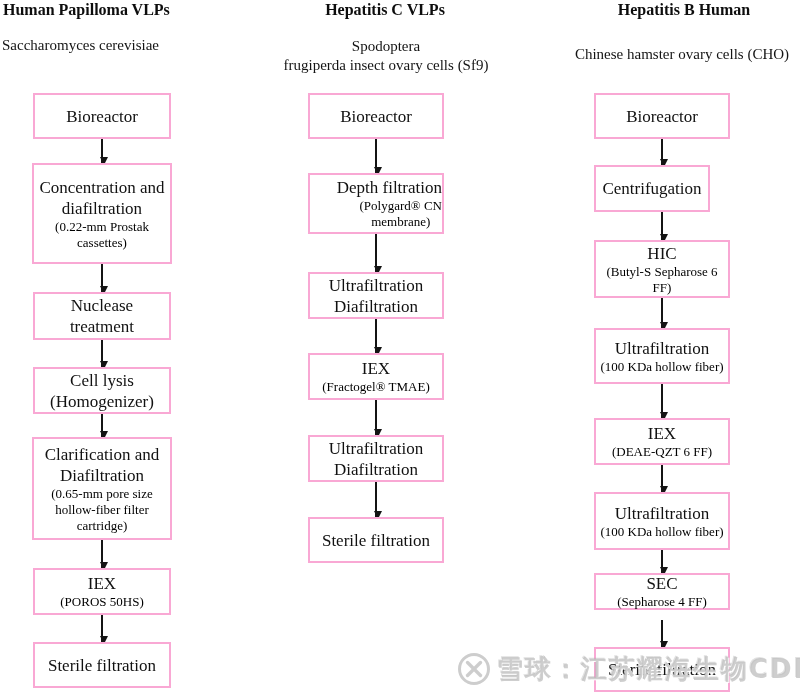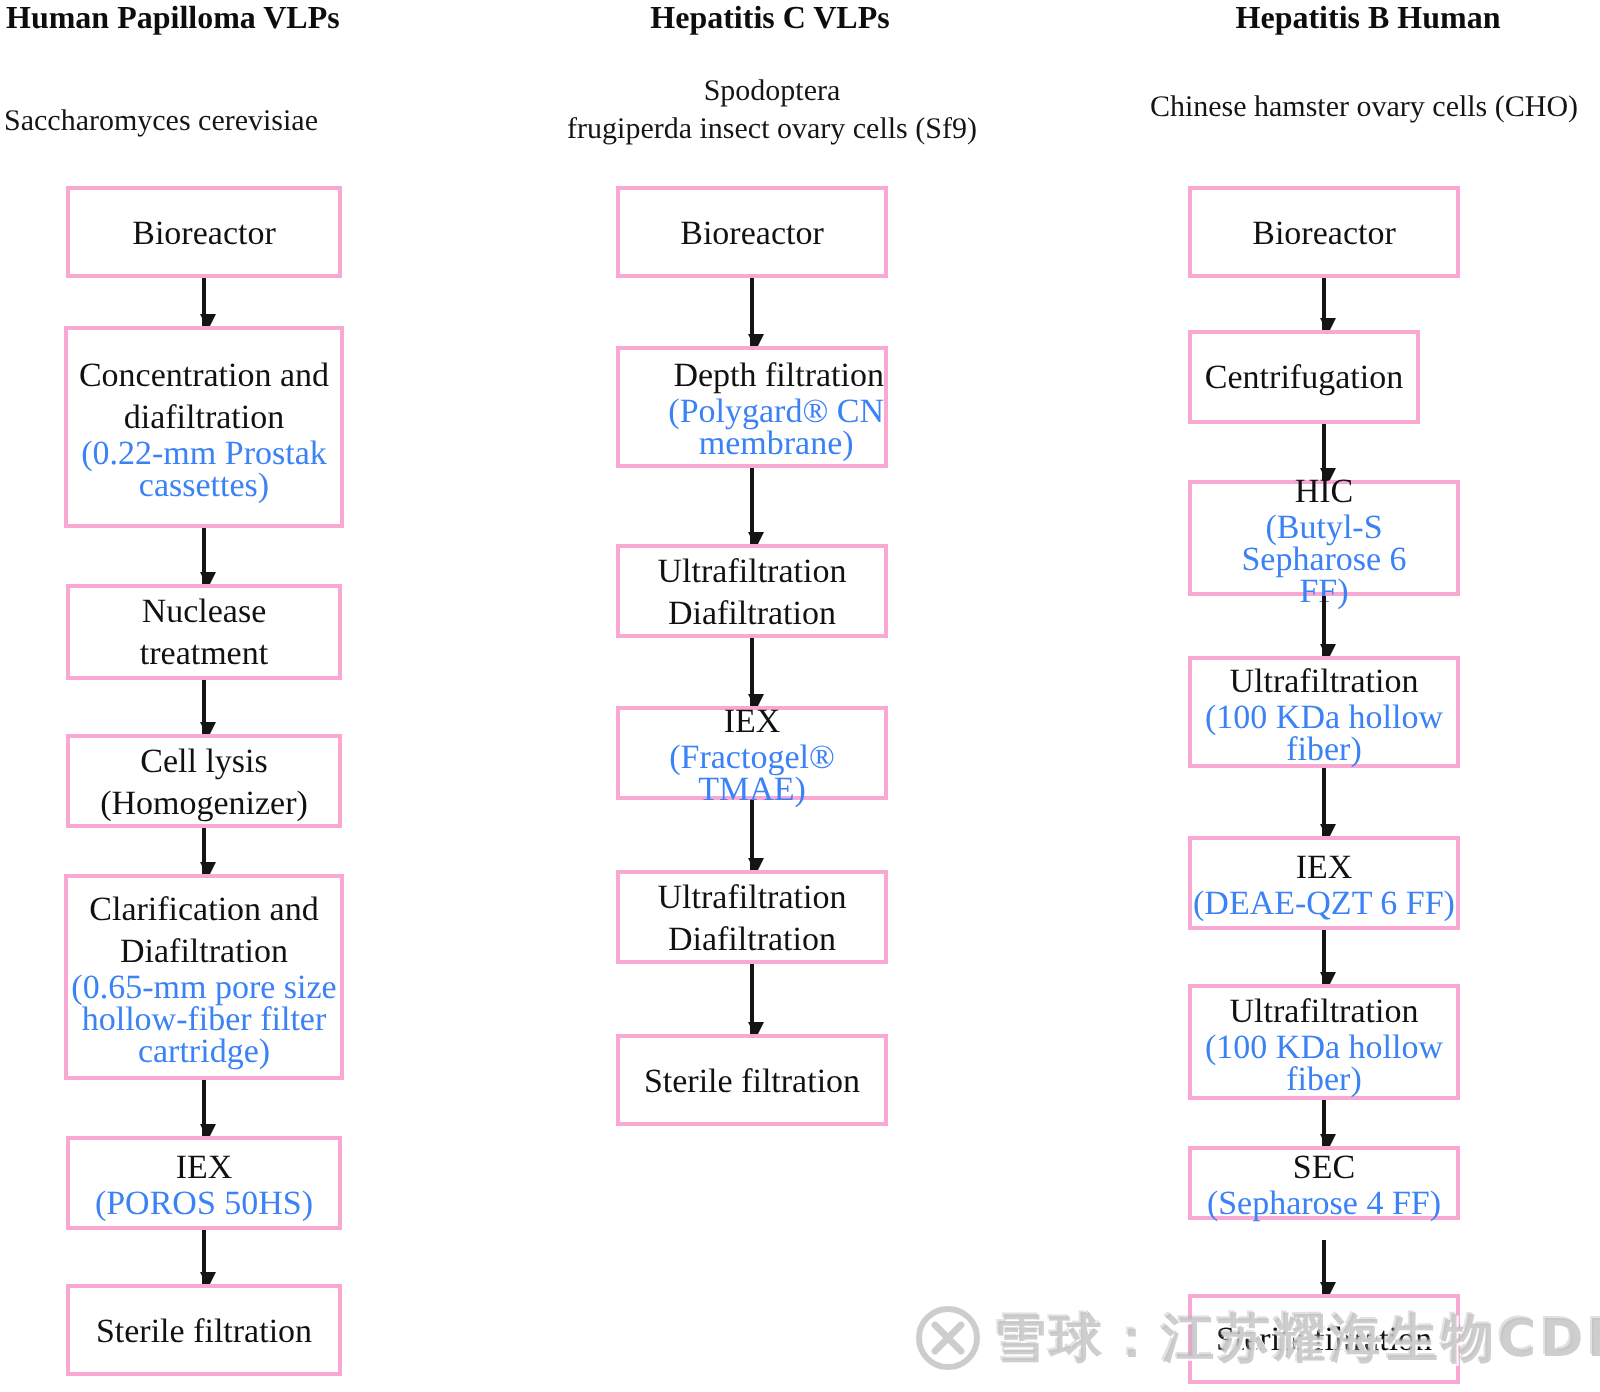--- a/index.html
+++ b/index.html
@@ -15,21 +15,21 @@
     position:absolute;font-size:15px;line-height:19px;text-align:center;
     white-space:pre-line;color:#141414;
   }
   .centered{transform:translateX(-50%);}
   .box{
     position:absolute;border:2px solid #f9a8d4;background:#ffffff;
     display:flex;flex-direction:column;align-items:center;justify-content:center;
     text-align:center;box-sizing:border-box;
   }
   .box .t{font-size:17px;line-height:21px;white-space:pre-line;color:#111;}
-  .box .d{font-size:17px;line-height:16px;white-space:pre-line;color:#3b82f6;}
+  .box .d{font-size:13px;line-height:16px;white-space:pre-line;color:#000000;}
   .arrow{position:absolute;width:0;border-left:2px solid #141414;}
   .arrow::after{
     content:"";position:absolute;bottom:-2px;left:-3.5px;
     border:4.5px solid transparent;border-bottom:none;border-top:8px solid #141414;
   }
   .wm{
     position:absolute;left:456px;top:651px;display:flex;align-items:center;gap:5px;
     z-index:5;pointer-events:none;
   }
   .wm-text{
@@ -39,21 +39,21 @@
     white-space:nowrap;
   }
   .wm-logo{opacity:0.75;}
 </style>
 </head>
 <body>
 
 <div class="stage">
 
   <div class="col-title" style="left:3px;">Human Papilloma VLPs</div>
-  <div class="col-sub" style="left:2px;top:52px;text-align:left;">Saccharomyces cerevisiae</div>
+  <div class="col-sub" style="left:2px;top:36px;text-align:left;">Saccharomyces cerevisiae</div>
 
   <div class="box" style="left:33px;top:93px;width:138px;height:46px;">
     <div class="t">Bioreactor</div>
   </div>
   <div class="arrow" style="left:101px;top:139px;height:24px;"></div>
 
   <div class="box" style="left:32px;top:163px;width:140px;height:101px;">
     <div class="t">Concentration and
 diafiltration</div>
     <div class="d">(0.22-mm Prostak

